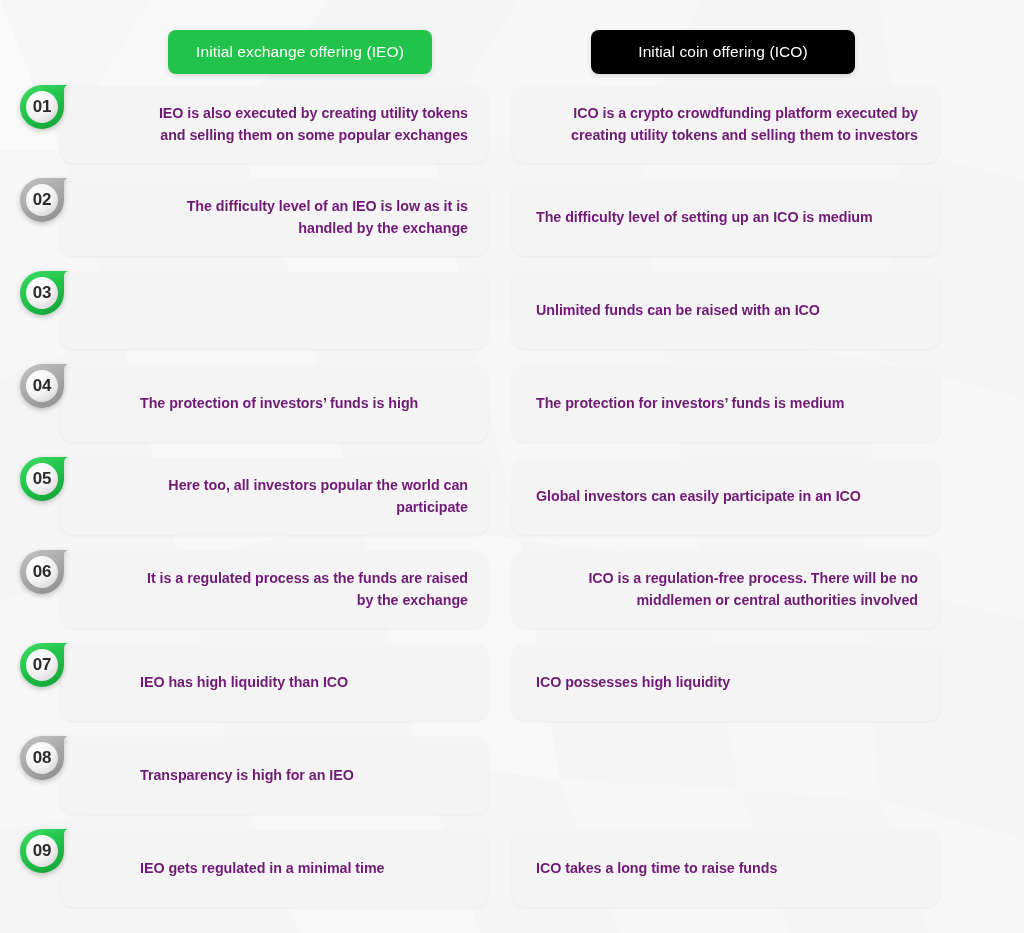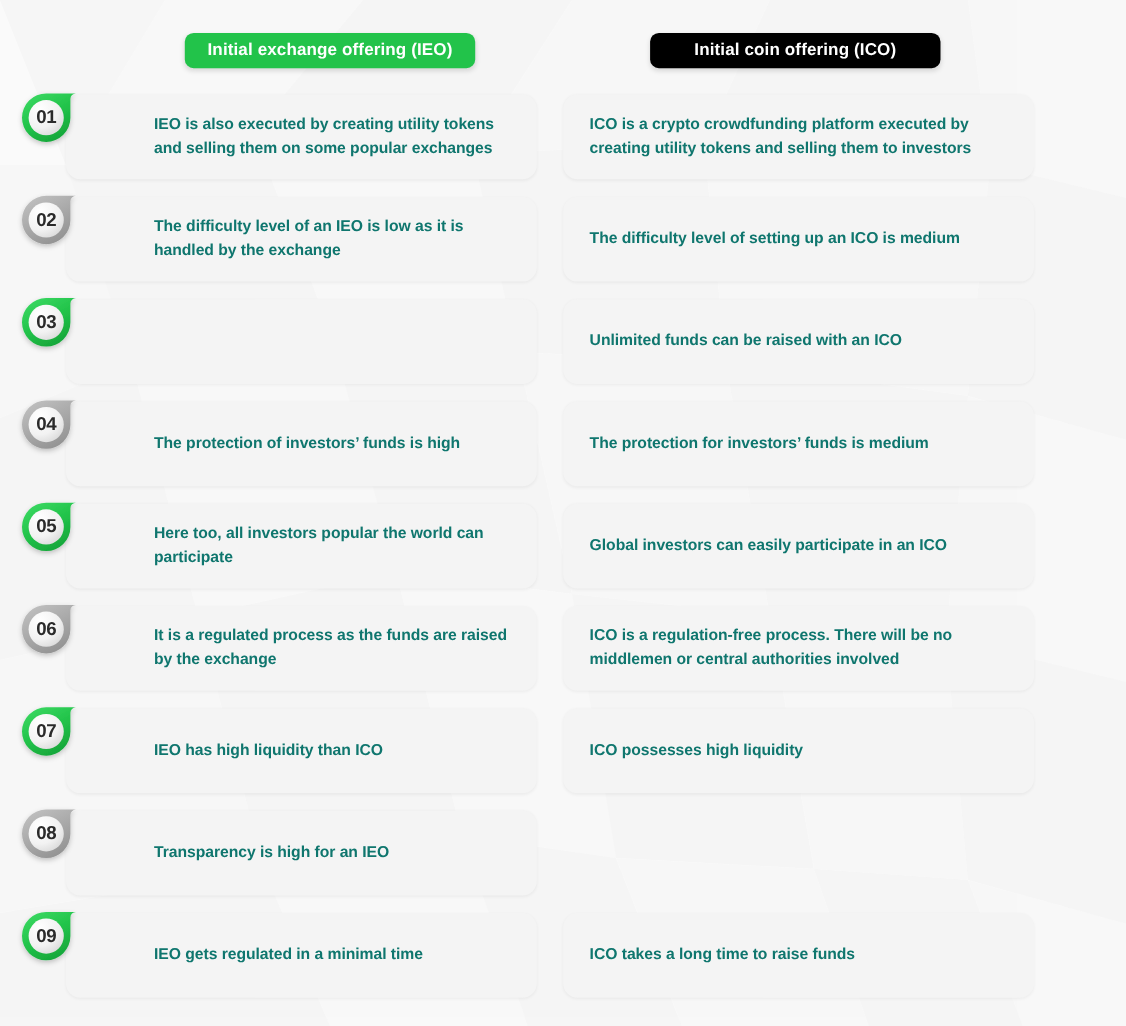--- a/index.html
+++ b/index.html
@@ -41,28 +41,28 @@
   }
 
   
   .headers {
     position: relative;
     height: 48px;
   }
   .header-badge {
     position: absolute;
     top: 0;
-    height: 32px;
+    height: 44px;
     border-radius: 8px;
     display: flex;
     align-items: center;
     justify-content: center;
     color: #ffffff;
     font-size: 15.5px;
-    font-weight: bold;
+    font-weight: normal;
     letter-spacing: 0.1px;
     box-shadow: 0 2px 5px rgba(0,0,0,0.13);
   }
   .header-ieo {
     left: 108px;
     width: 264px;
     background: #22c34a;
   }
   .header-ico {
     left: 531px;
@@ -74,20 +74,21 @@
   .rows {
     position: relative;
     margin-top: 8px;
   }
   .row {
     position: relative;
     display: flex;
     gap: 24px;
     margin-bottom: 16px;
     height: 77px;
+    text-align: right;
   }
   .row:last-child { margin-bottom: 0; }
 
   .card {
     position: relative;
     box-sizing: border-box;
     background: #f4f4f4;
     border-radius: 13px;
     display: flex;
     align-items: center;
@@ -97,21 +98,21 @@
     width: 428px;
     padding: 10px 20px 10px 80px;
   }
   .card-right {
     width: 428px;
     padding: 10px 22px 10px 24px;
   }
   .card-text {
     font-size: 14.3px;
     line-height: 1.52;
-    color: #0f766e;
+    color: #701a75;
     font-weight: bold;
     letter-spacing: -0.05px;
   }
 
   
   .num-badge {
     position: absolute;
     left: -46px;
     top: -10px;
     width: 92px;

